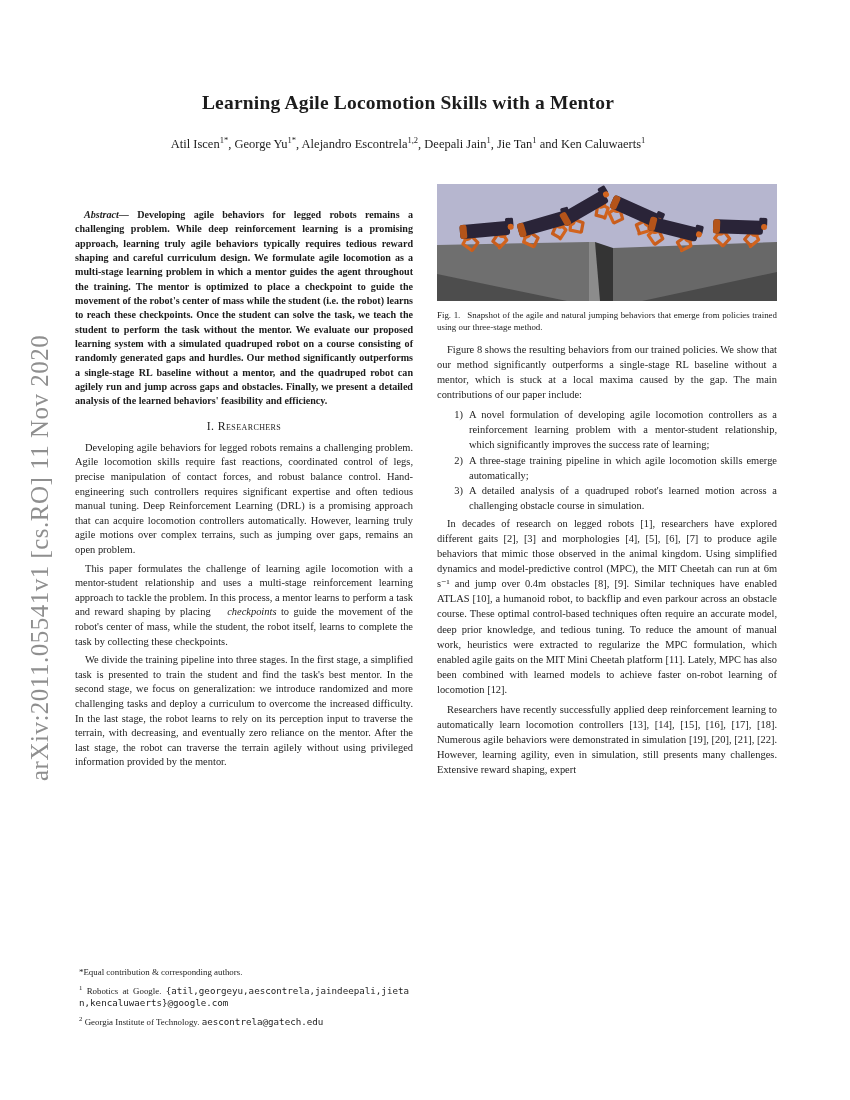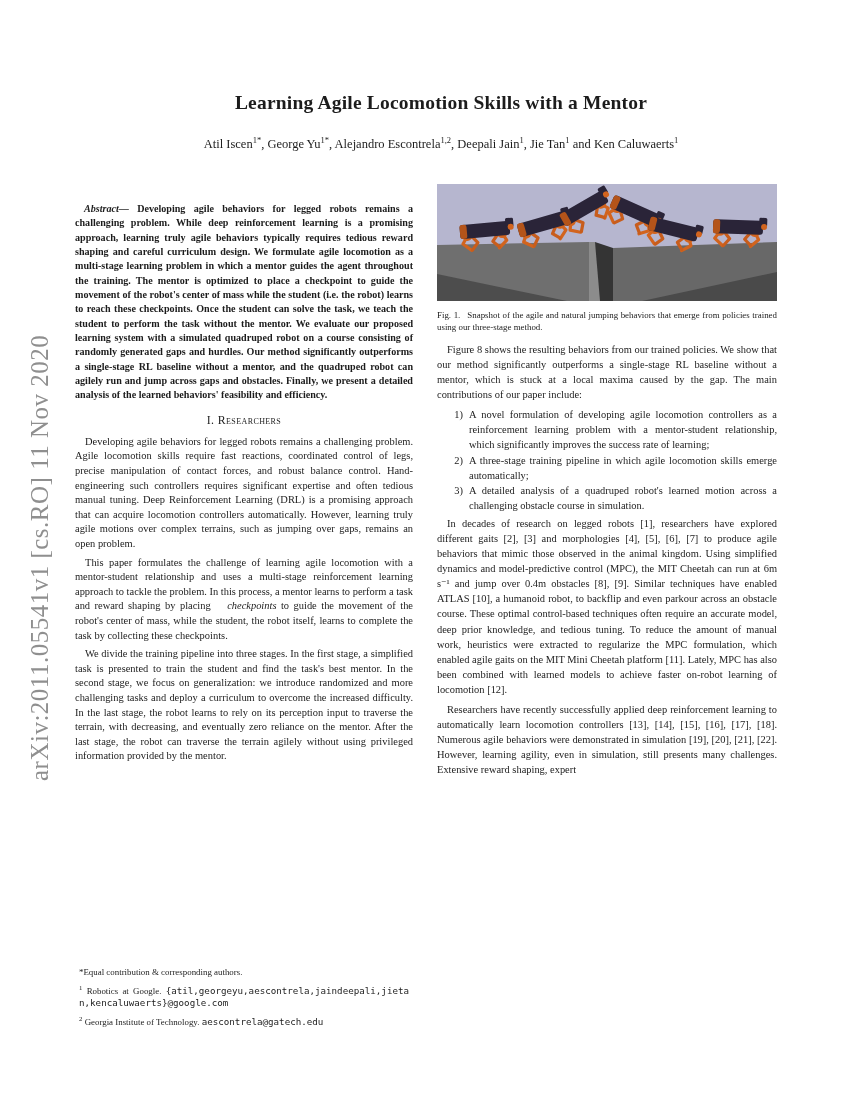--- a/index.html
+++ b/index.html
@@ -9,26 +9,26 @@
     font-family:"Liberation Serif","DejaVu Serif",serif; color:#1c1c1c;
   }
   
   .arxiv-banner {
     position:absolute; left:26px; top:282px; height:552px;
     writing-mode:vertical-rl; transform:rotate(180deg);
     text-align:center; white-space:nowrap;
     font-size:25px; color:#8f8f8f; letter-spacing:0.5px;
   }
   
-  .header { position:absolute; left:89px; top:92px; width:704px; text-align:center; }
+  .header { position:absolute; left:56px; top:92px; width:704px; text-align:center; }
   .title { font-size:19.5px; font-weight:bold; letter-spacing:0.2px; }
   .authors { margin-top:23px; font-size:12.5px; }
   .authors sup { font-size:8.5px; line-height:0; }
   
-  .col-left  { position:absolute; left:75px;  top:202px; width:338px; }
+  .col-left  { position:absolute; left:75px;  top:208px; width:338px; }
   .col-right { position:absolute; left:437px; top:184px; width:340px; }
   .abstract {
     font-weight:bold; font-size:10.1px; line-height:14.35px;
     text-align:justify; text-indent:9px; margin:0;
   }
   .abs-label { font-style:italic; }
   .sec-heading {
     text-align:center; font-variant:small-caps; font-size:11.8px;
     letter-spacing:0.4px; margin:10px 0 7px 0; font-weight:normal;
   }

